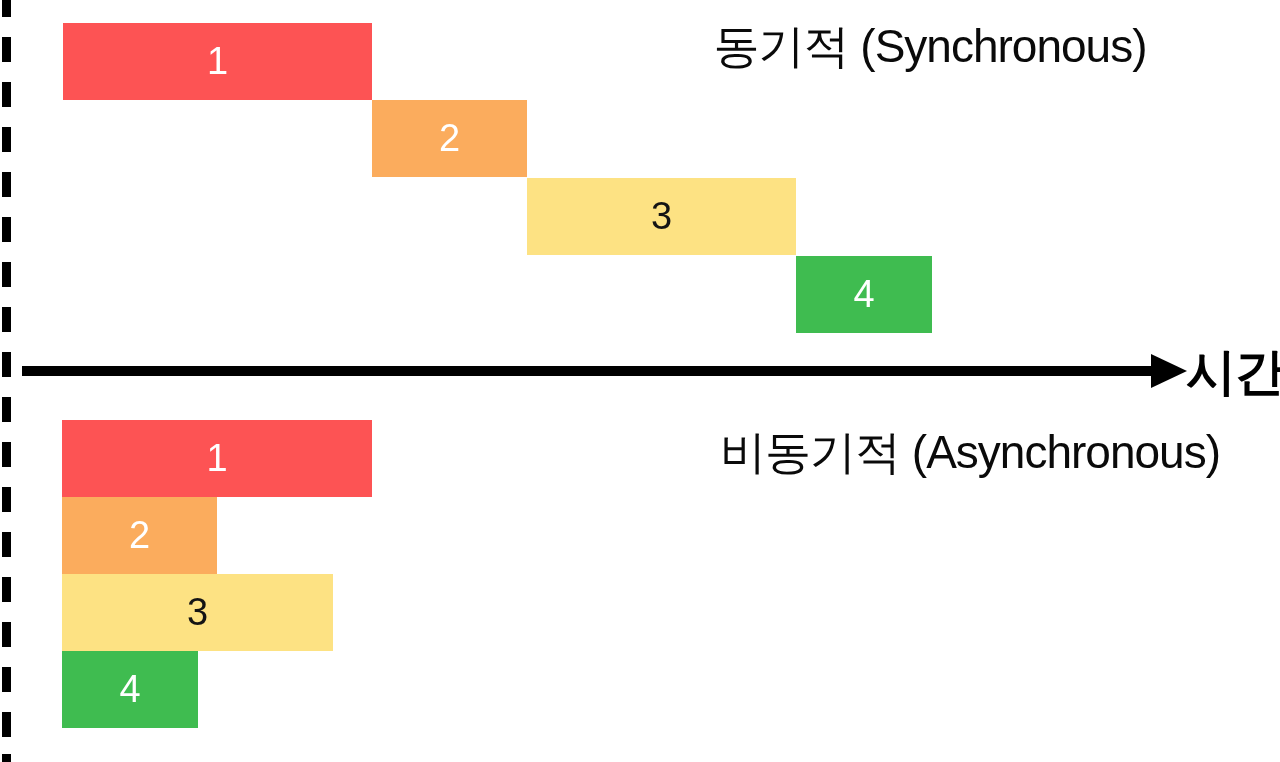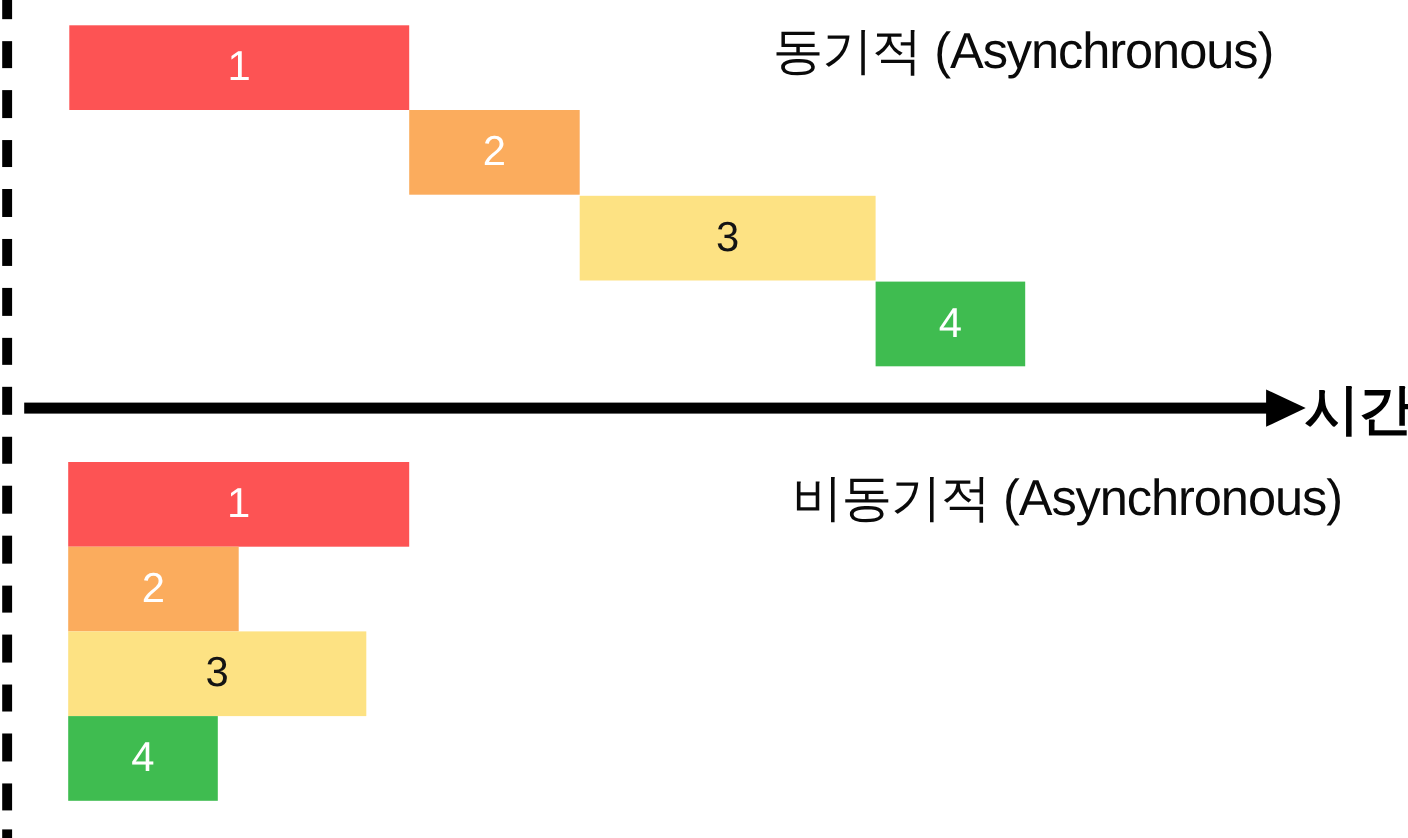--- a/index.html
+++ b/index.html
@@ -76,21 +76,21 @@
     white-space: nowrap;
     letter-spacing: -1px;
   }
 </style>
 </head>
 <body>
 
 <div class="canvas">
   <div class="dashed-line"></div>
 
-  <div class="section-title title-sync">동기적 (Asynchronous)</div>
+  <div class="section-title title-sync">동기적 (Synchronous)</div>
 
   <div class="section-title title-async">비동기적 (Asynchronous)</div>
 
   <div class="axis-line"></div>
   <div class="axis-arrowhead"></div>
   <div class="axis-label">시간</div>
 <div class="bar" style="left: 63px; top: 23px; width: 309px; height: 77px; background: rgb(253, 83, 84); color: rgb(255, 255, 255);">
       <span>1</span>
     </div>
     <div class="bar" style="left: 372px; top: 100px; width: 155px; height: 77px; background: rgb(251, 172, 93); color: rgb(255, 255, 255);">

